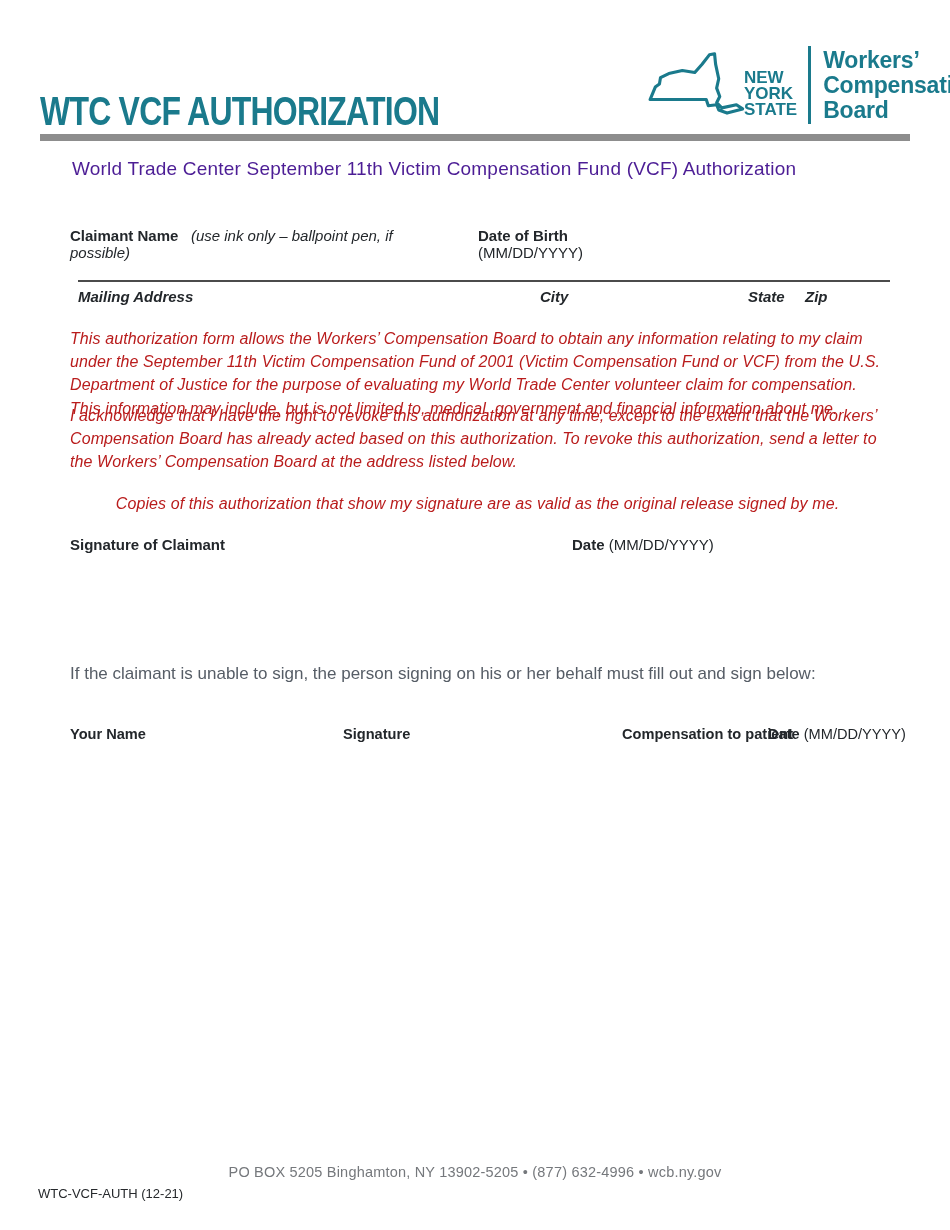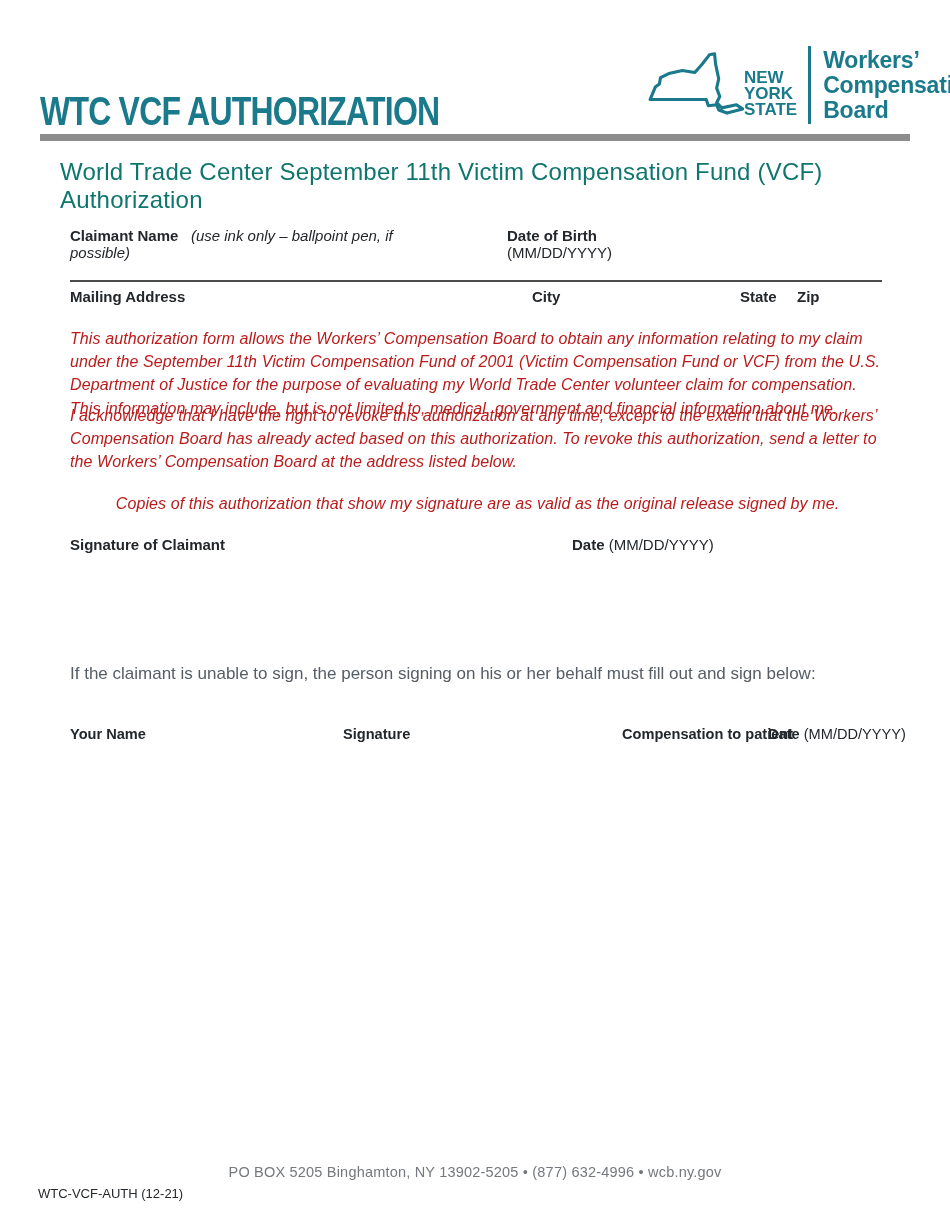--- a/index.html
+++ b/index.html
@@ -18,41 +18,41 @@
   .nys-text{
     margin-left:-8px;margin-top:18px;
     font-size:17px;font-weight:bold;color:#1A7A8C;line-height:16px;
     letter-spacing:0px;
   }
   .logo-divider{width:3px;height:78px;background:#1A7A8C;margin-left:11px;margin-right:12px;}
   .org-text{font-size:23px;font-weight:bold;color:#1A7A8C;line-height:25px;letter-spacing:-0.2px;}
   .gray-bar{position:absolute;left:40px;top:134px;width:870px;height:7px;background:#8D8D8D;}
 
   .heading{
-    position:absolute;left:60px;top:158px;width:820px;
-    font-size:24px;color:#0f766e;letter-spacing:0.2px;
+    position:absolute;left:72px;top:158px;width:820px;
+    font-size:19px;color:#4c1d95;letter-spacing:0.2px;
   }
 
   
   .field{display:flex;flex-direction:row;}
   .line{height:0;border-top:2px solid #909090;}
   .line.dark{border-top:2px solid #4B4B4B;}
   .line.mid{border-top:2px solid #616161;}
   .line.thin{border-top:1.5px solid #9A9A9A;}
   .lbl{margin-top:6px;font-size:15px;color:#23272B;}
   .lbl b{font-weight:bold;}
   .lbl i{font-style:italic;font-weight:normal;}
   .lbl .plain{font-weight:normal;}
 
   .row1{position:absolute;left:70px;top:221px;width:812px;display:flex;}
   .f-claimant{width:385px;}
-  .f-dob{width:174px;margin-left:15px;gap:37px;}
+  .f-dob{width:174px;margin-left:23px;}
   .f-ssn{width:204px;margin-left:26px;}
 
-  .row2{position:absolute;left:70px;top:280px;width:812px;}
+  .row2{position:absolute;left:78px;top:280px;width:812px;font-style:italic;}
   .row2 .labels{position:relative;height:20px;}
   .row2 .labels span{position:absolute;top:6px;font-size:15px;font-weight:bold;color:#23272B;}
   .lbl-mailing{left:0;}
   .lbl-city{left:462px;}
   .lbl-state{left:670px;}
   .lbl-zip{left:727px;}
 
   
   .para{
     position:absolute;left:70px;width:815px;

